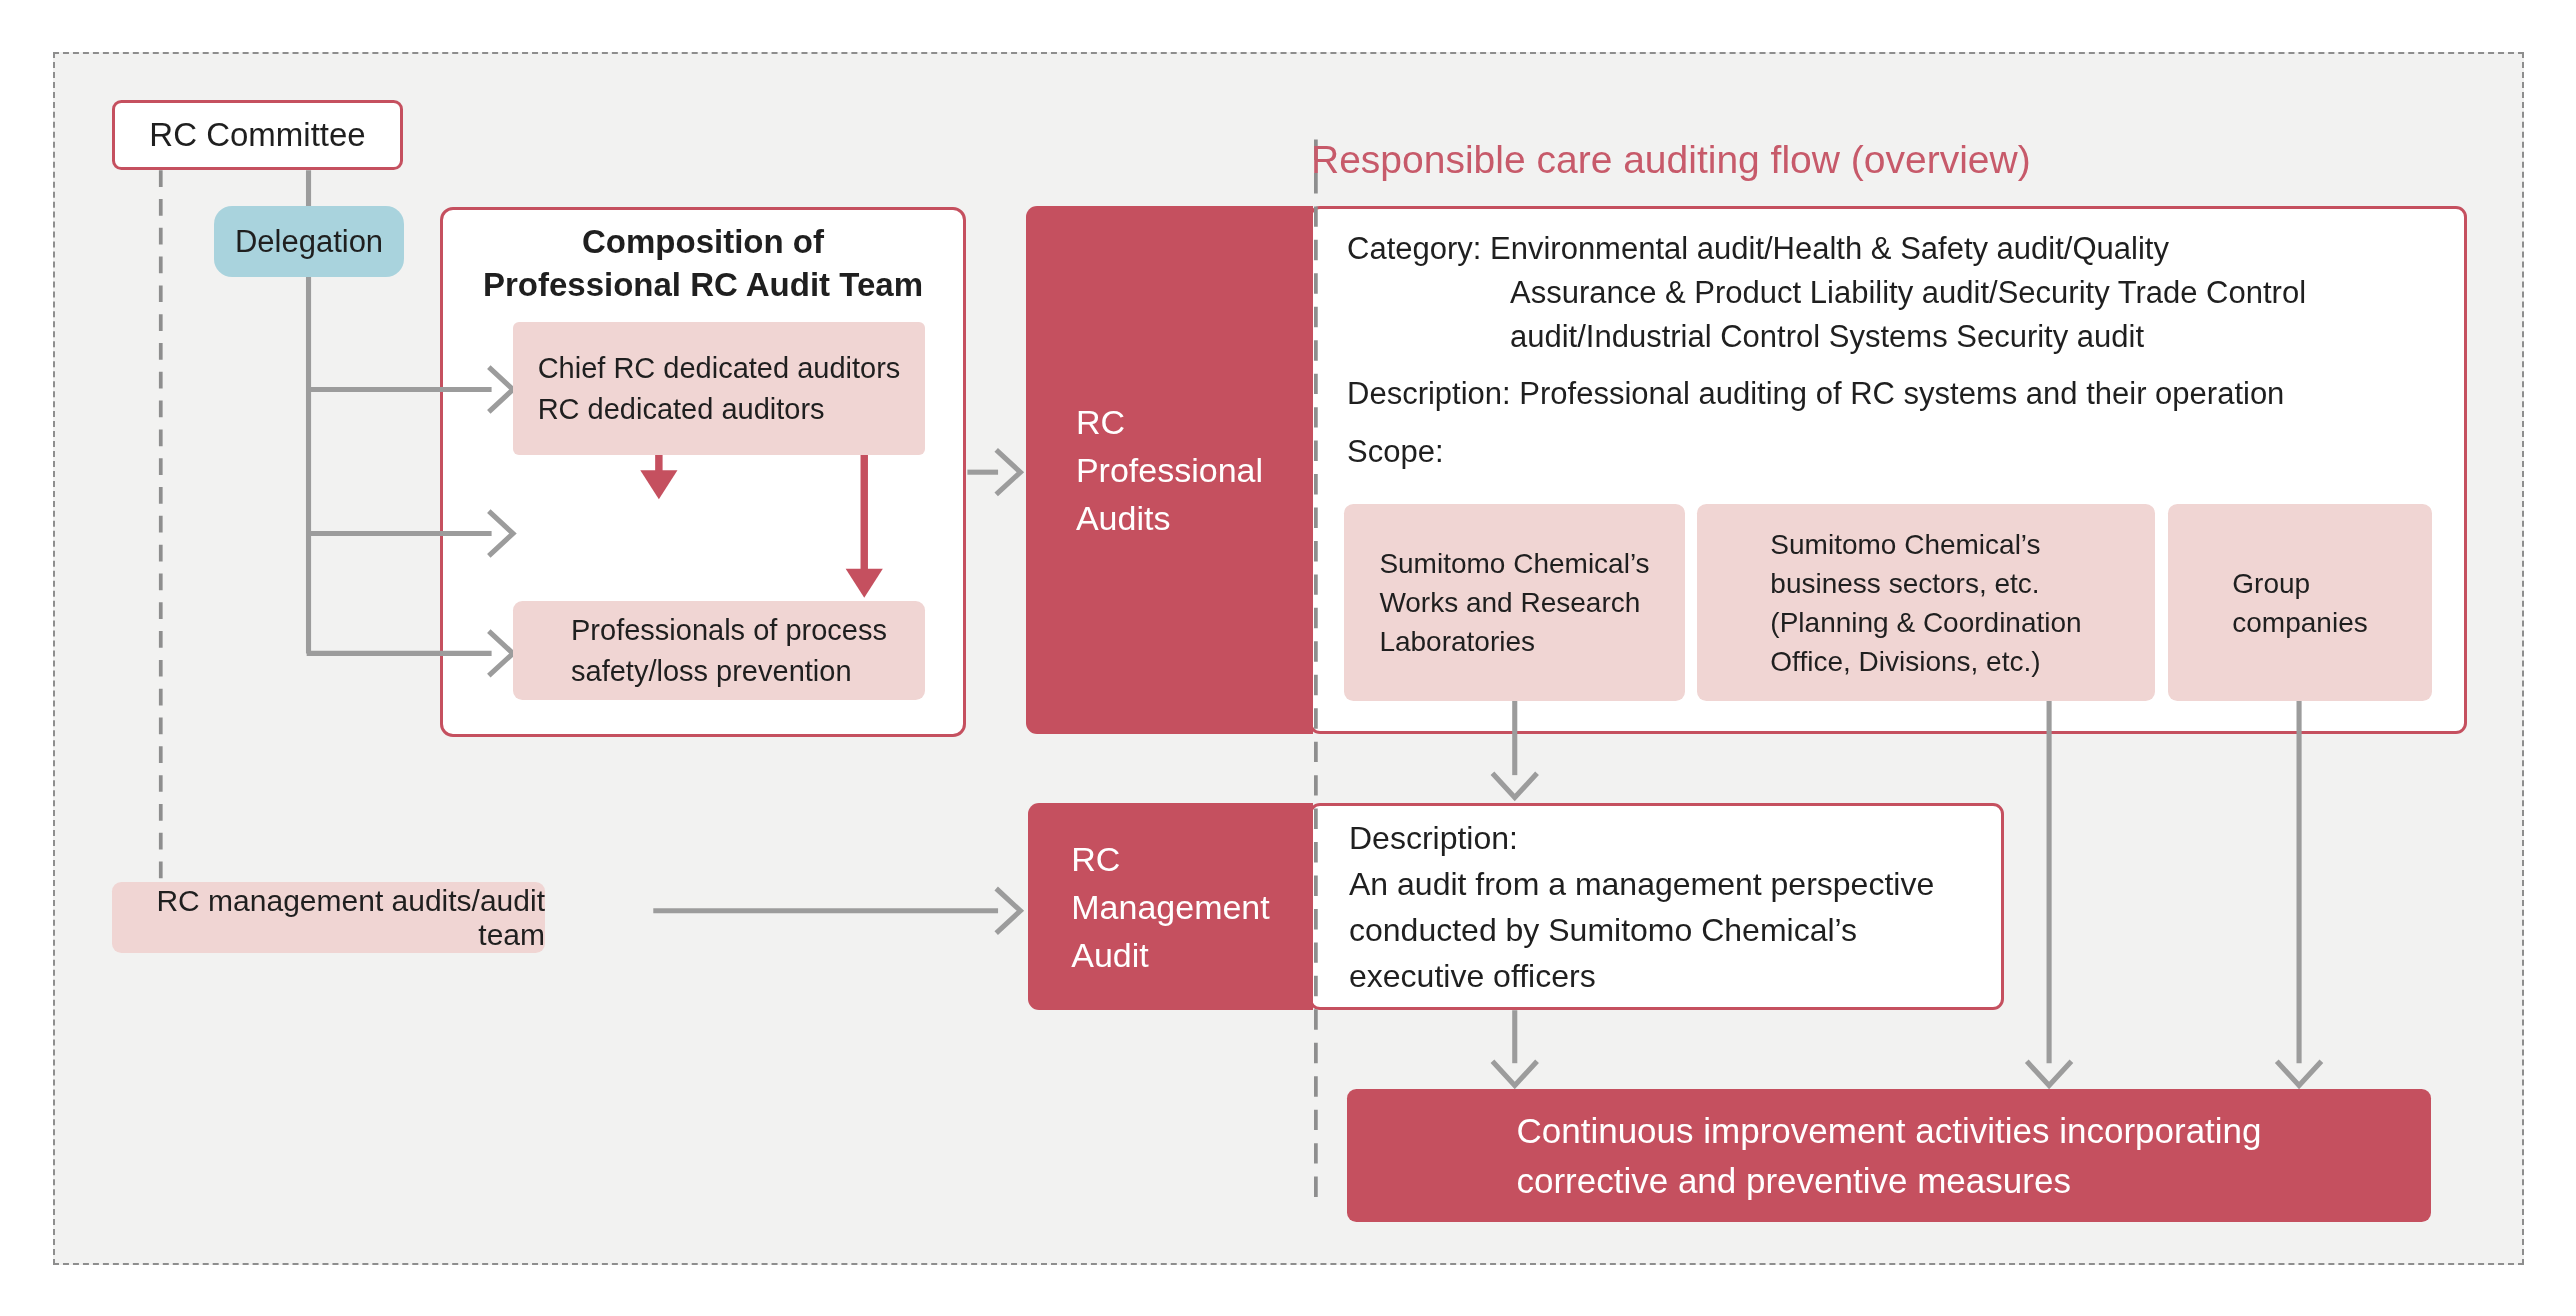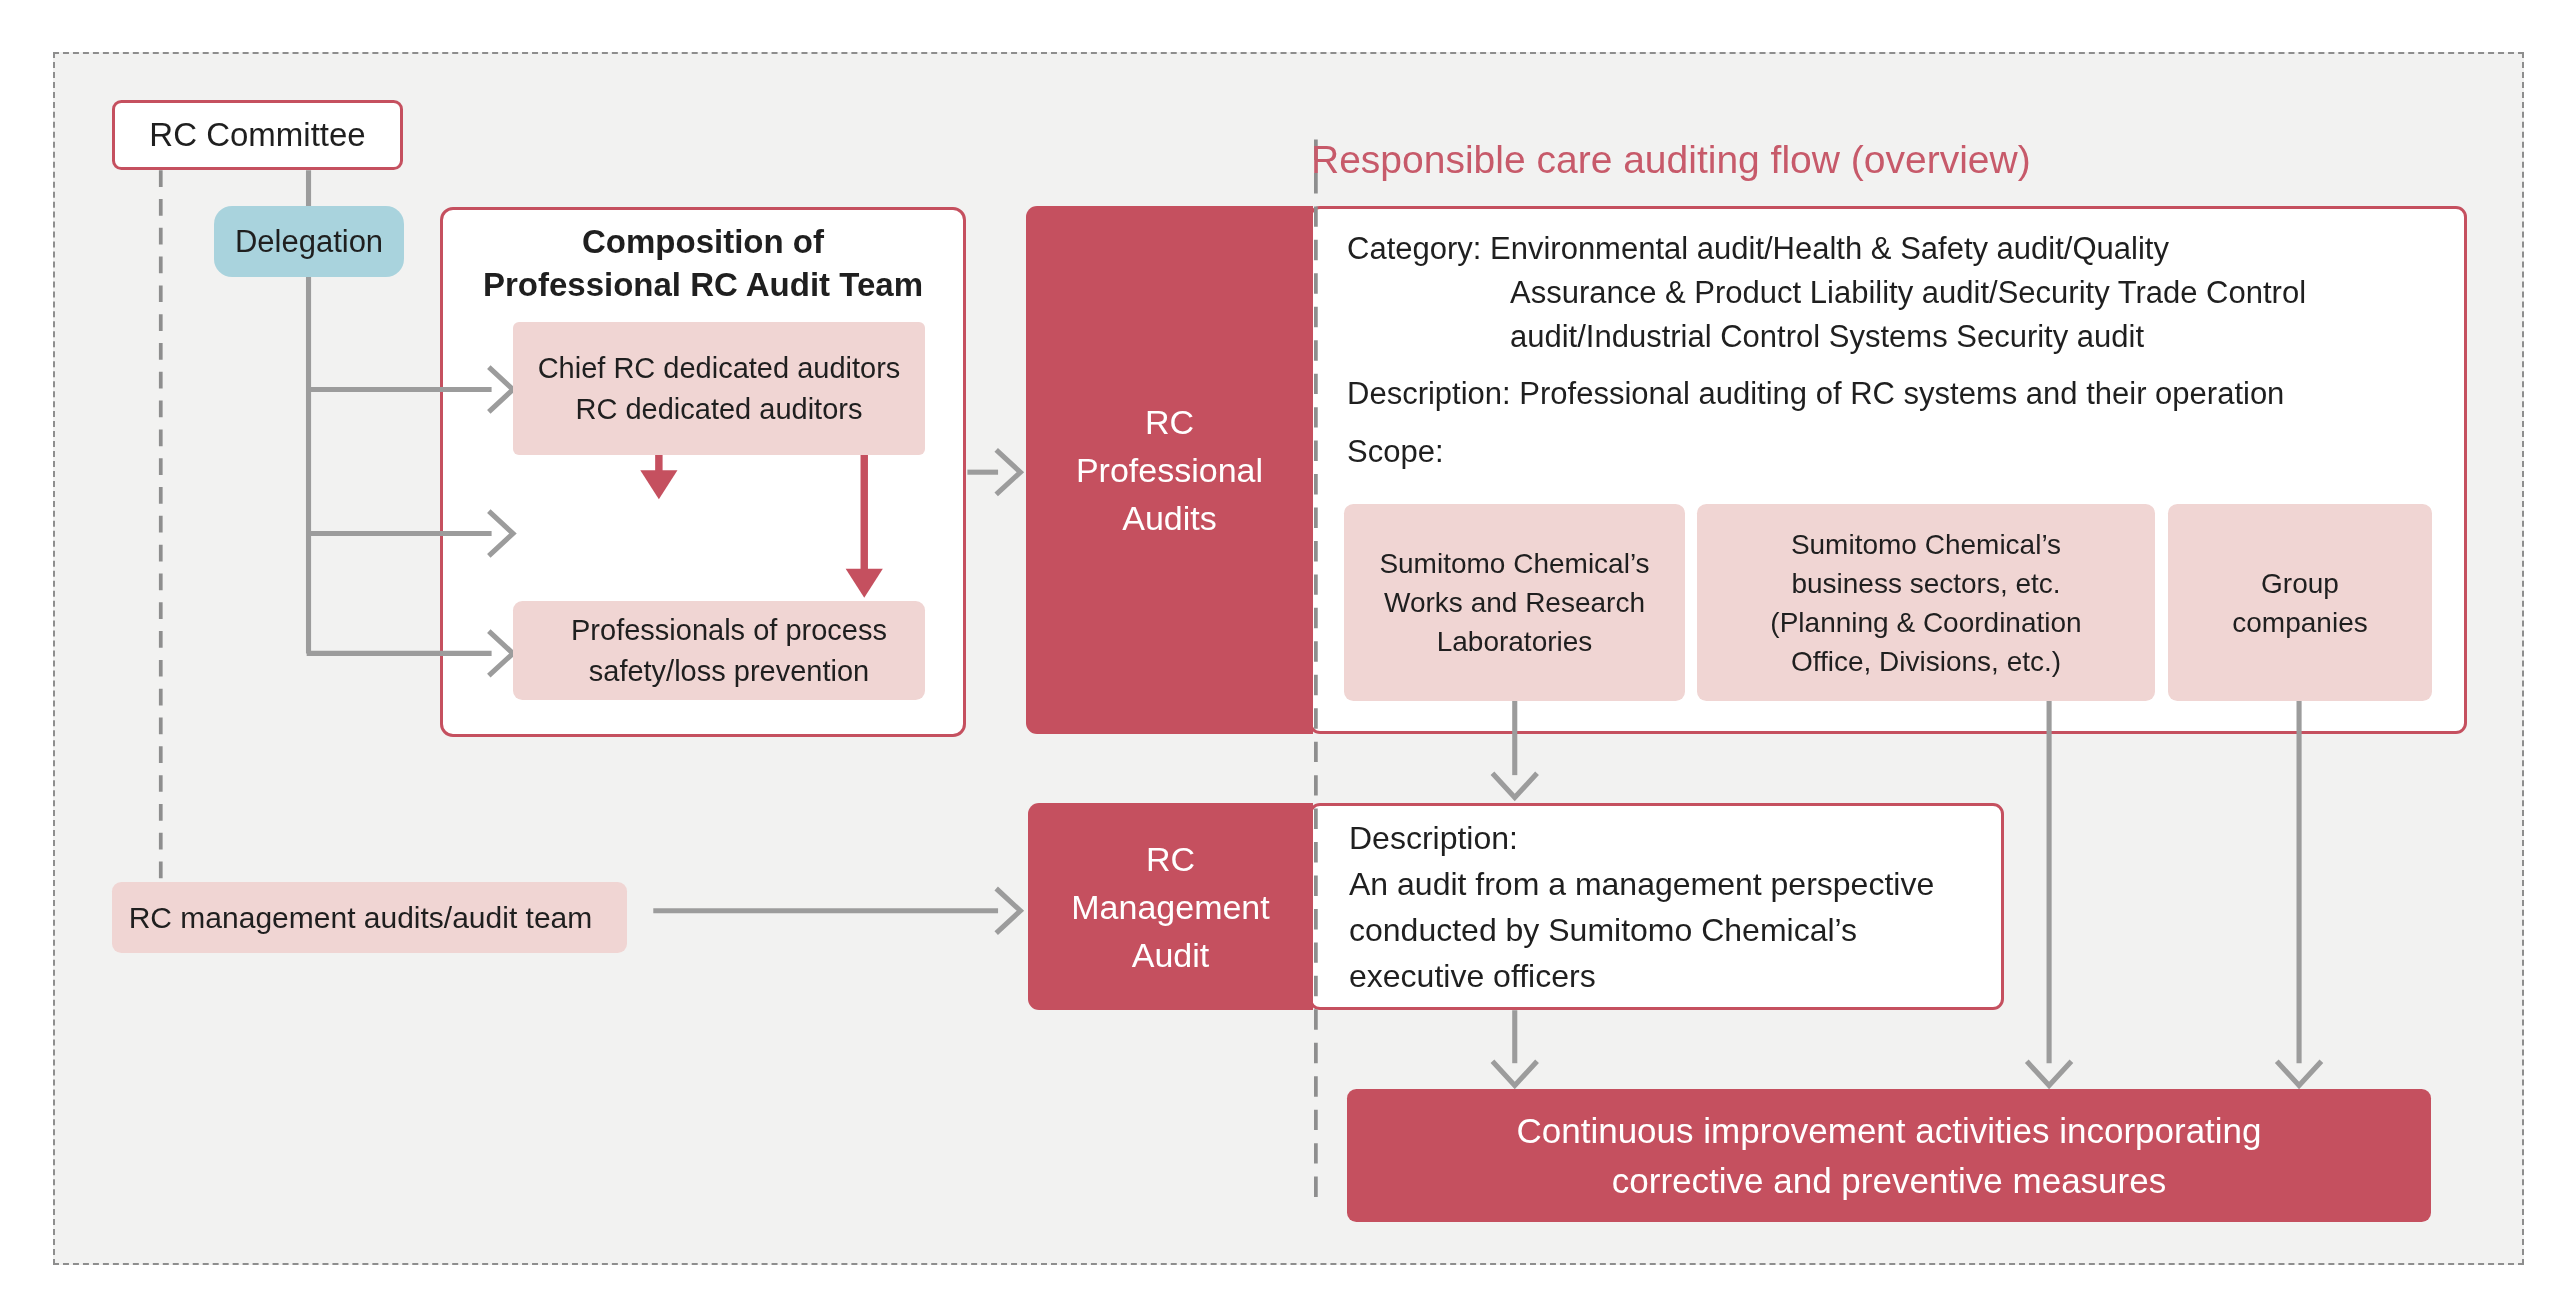--- a/index.html
+++ b/index.html
@@ -15,40 +15,40 @@
     position:absolute;left:53px;top:52px;width:2471px;height:1213px;box-sizing:border-box;
     background:var(--panel-bg);border:2.8px dashed var(--dash-gray);z-index:0;
   }
   .overlay{position:absolute;left:0;top:0;z-index:2;pointer-events:none;}
   .g{stroke:var(--gray-arrow);stroke-width:5.5;fill:none;}
   .gc{stroke:var(--gray-arrow);stroke-width:5.5;fill:none;stroke-linejoin:miter;}
   .gd{stroke:var(--dash-gray);stroke-width:4;stroke-dasharray:18 13;}
   .gd2{stroke:var(--dash-gray);stroke-width:4;stroke-dasharray:22 14;}
   .r{stroke:var(--crimson);stroke-width:8;}
   .rf{fill:var(--crimson);}
-  .box{position:absolute;box-sizing:border-box;display:flex;align-items:center;justify-content:center;text-align:center;}
+  .box{position:absolute;box-sizing:border-box;display:flex;align-items:center;justify-content:center;text-align:left;}
   .prelin{white-space:pre-line;}
   .wb{background:var(--white);border:3.7px solid var(--crimson);border-radius:11px;z-index:1;}
   .pinkb{background:var(--pink);border-radius:9.3px;z-index:3;}
   .darkb{background:var(--crimson);color:#fff;border-radius:11px 0 0 11px;z-index:3;font-size:34px;line-height:48px;}
   .rc-committee{left:112px;top:100px;width:291px;height:70px;border-radius:9.3px;font-size:33px;}
   .delegation{left:214px;top:206px;width:190px;height:71px;background:var(--blue);border-radius:18px;z-index:3;font-size:31px;}
   .composition{left:440px;top:207px;width:526px;height:530px;border-radius:13px;}
   .comp-title{position:absolute;left:440px;top:220px;width:526px;z-index:3;font-size:33px;line-height:43px;font-weight:bold;text-align:center;}
   .member1{left:513px;top:322px;width:412px;height:133px;font-size:29px;line-height:41px;border-radius:6px;}
   .member2{left:513px;top:500px;width:292px;height:69px;font-size:29px;}
   .member3{left:513px;top:601px;width:412px;height:99px;font-size:29px;line-height:41px;padding-left:20px;}
   .prof-node{left:1026px;top:206px;width:287px;height:528px;}
   .cat-box{left:1309px;top:206px;width:1158px;height:528px;}
   .cat-text{position:absolute;z-index:3;font-size:31px;left:1347px;width:1097px;text-align:left;}
   .hang{padding-left:163px;text-indent:-163px;line-height:44px;}
   .scope1{left:1344px;top:504px;width:341px;height:197px;font-size:28px;line-height:39px;}
   .scope2{left:1697px;top:504px;width:458px;height:197px;font-size:28px;line-height:39px;}
   .scope3{left:2168px;top:504px;width:264px;height:197px;font-size:28px;line-height:39px;}
-  .mgmt-team{left:112px;top:882px;width:515px;height:71px;justify-content:flex-start;text-align:right;padding-left:16.7px;font-size:30px;}
+  .mgmt-team{left:112px;top:882px;width:433px;height:71px;justify-content:flex-start;text-align:right;padding-left:16.7px;font-size:30px;}
   .mgmt-node{left:1028px;top:803px;width:285px;height:207px;}
   .mgmt-desc{left:1309px;top:803px;width:695px;height:207px;justify-content:flex-start;text-align:left;padding-left:37px;font-size:32px;line-height:46px;}
   .outcome{left:1347px;top:1089px;width:1084px;height:133px;background:var(--crimson);color:#fff;border-radius:9.3px;z-index:3;font-size:35px;line-height:50px;}
   .flow-title{position:absolute;left:1311px;top:138px;z-index:3;font-size:39px;color:var(--title-red);}
 </style>
 </head>
 <body>
 
 <div class="canvas">
 

